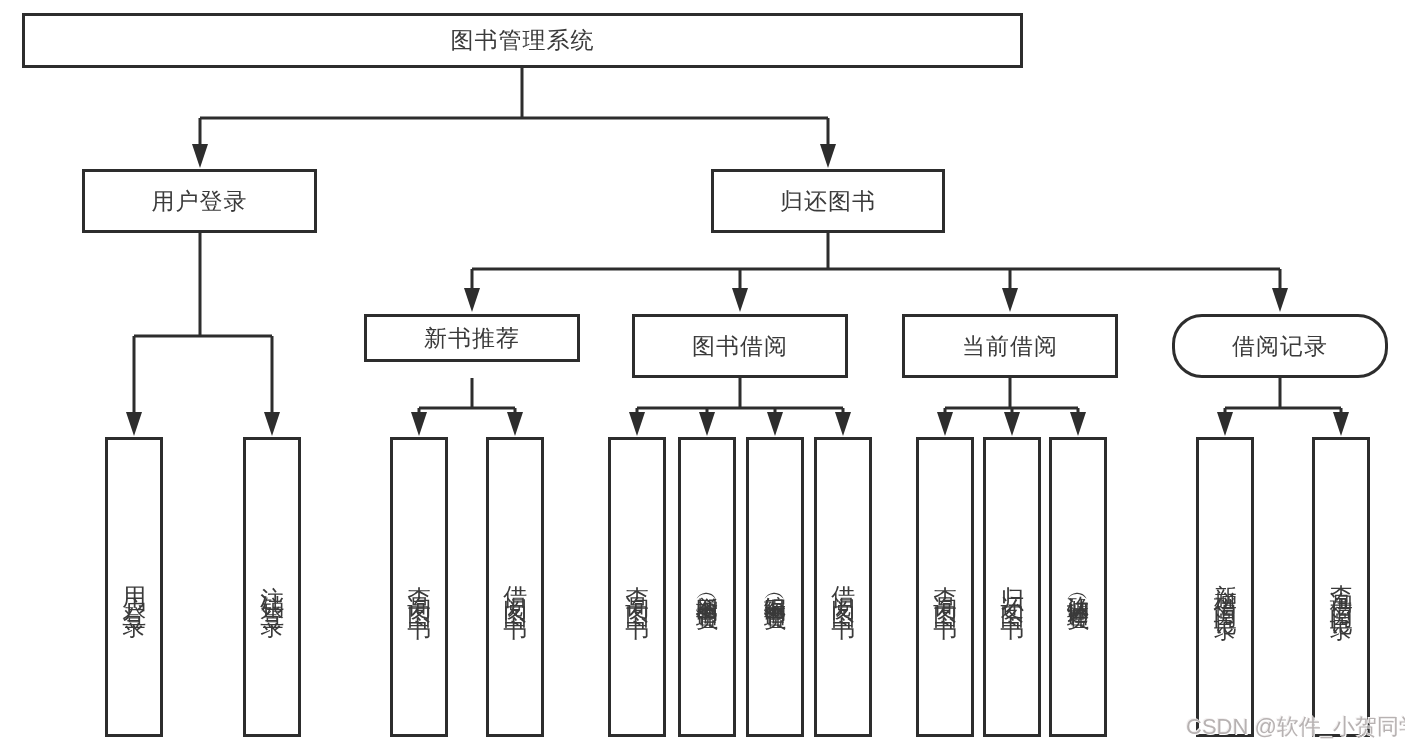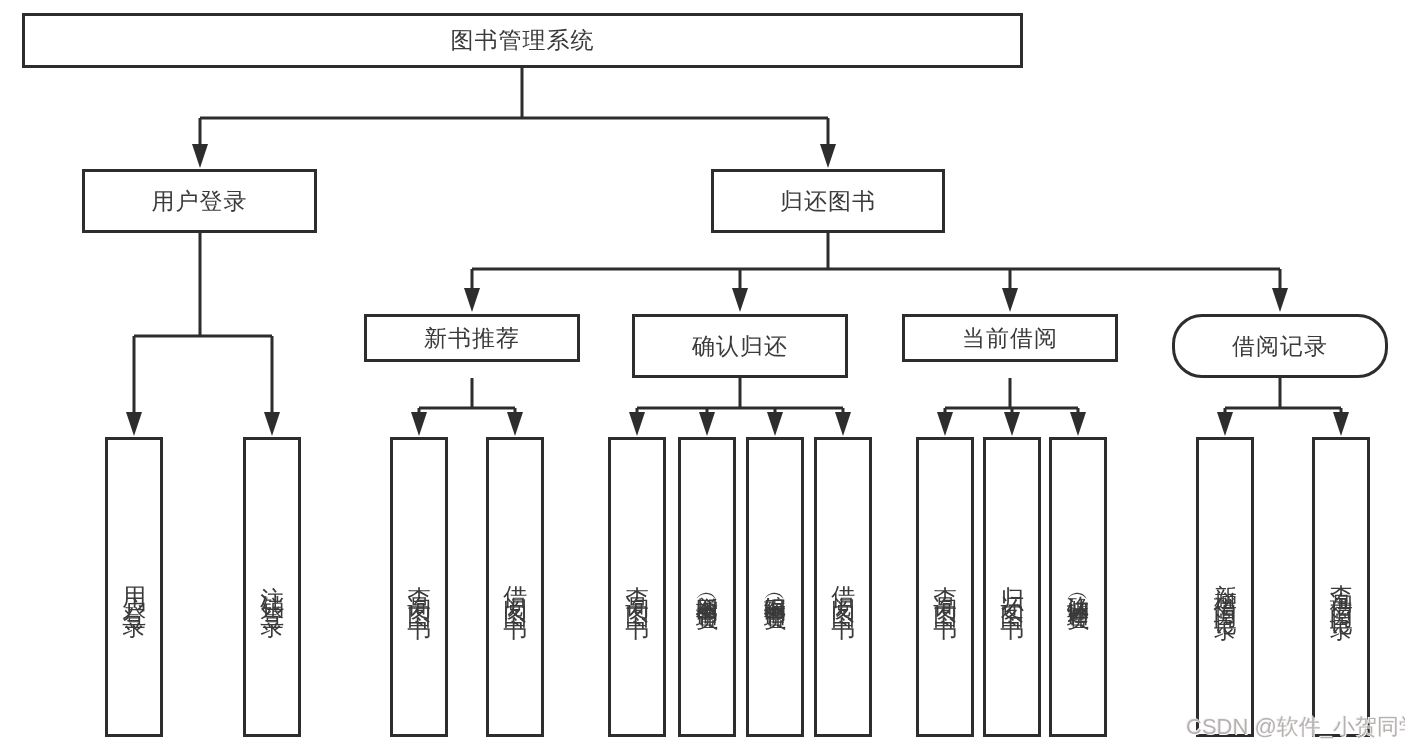--- a/index.html
+++ b/index.html
@@ -95,23 +95,23 @@
     <span>用户登录</span>
   </div>
   <div class="node h" style="left:711px; top:169px; width:234px; height:64px;">
     <span>归还图书</span>
   </div>
 
   <div class="node h" style="left:364px; top:314px; width:216px; height:48px;">
     <span>新书推荐</span>
   </div>
   <div class="node h" style="left:632px; top:314px; width:216px; height:64px;">
-    <span>确认归还</span>
+    <span>图书借阅</span>
   </div>
-  <div class="node h" style="left:902px; top:314px; width:216px; height:48px;">
+  <div class="node h" style="left:902px; top:314px; width:216px; height:64px;">
     <span>当前借阅</span>
   </div>
   <div class="node h" style="left:1172px; top:314px; width:216px; height:64px;border-radius:30px;">
     <span>借阅记录</span>
   </div>
 
   <div class="node v" style="left:105px; top:437px; width:58px; height:300px;">
     <span>用户登录</span>
   </div>
   <div class="node v" style="left:243px; top:437px; width:58px; height:300px;">

